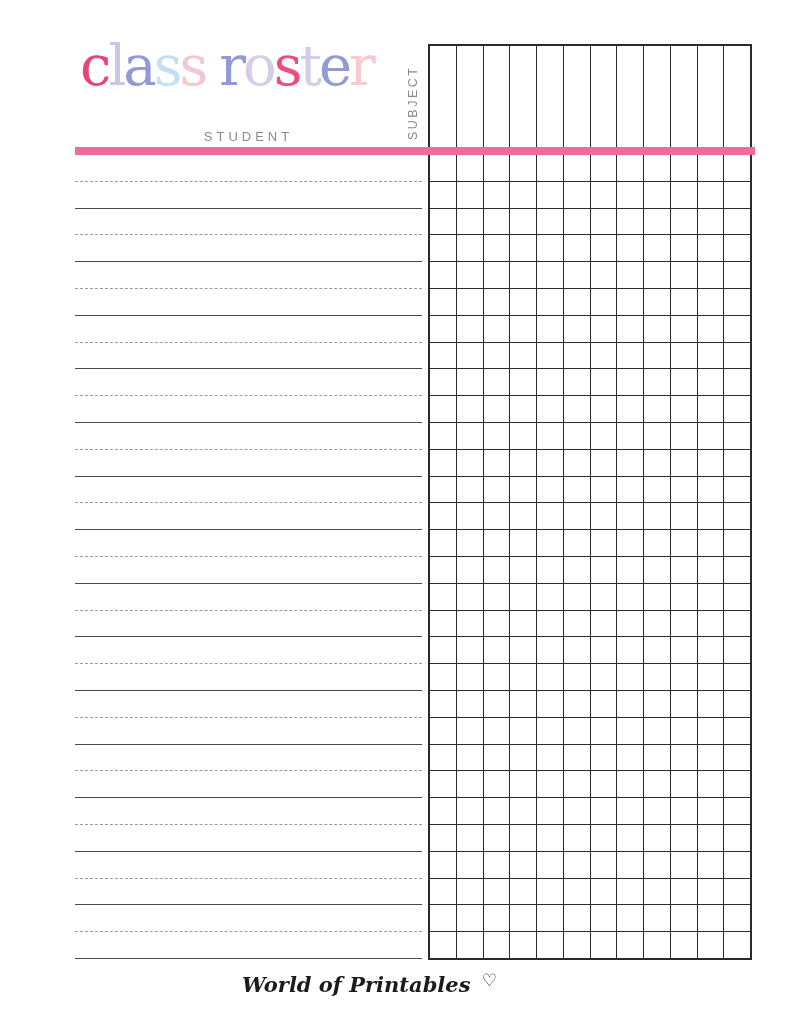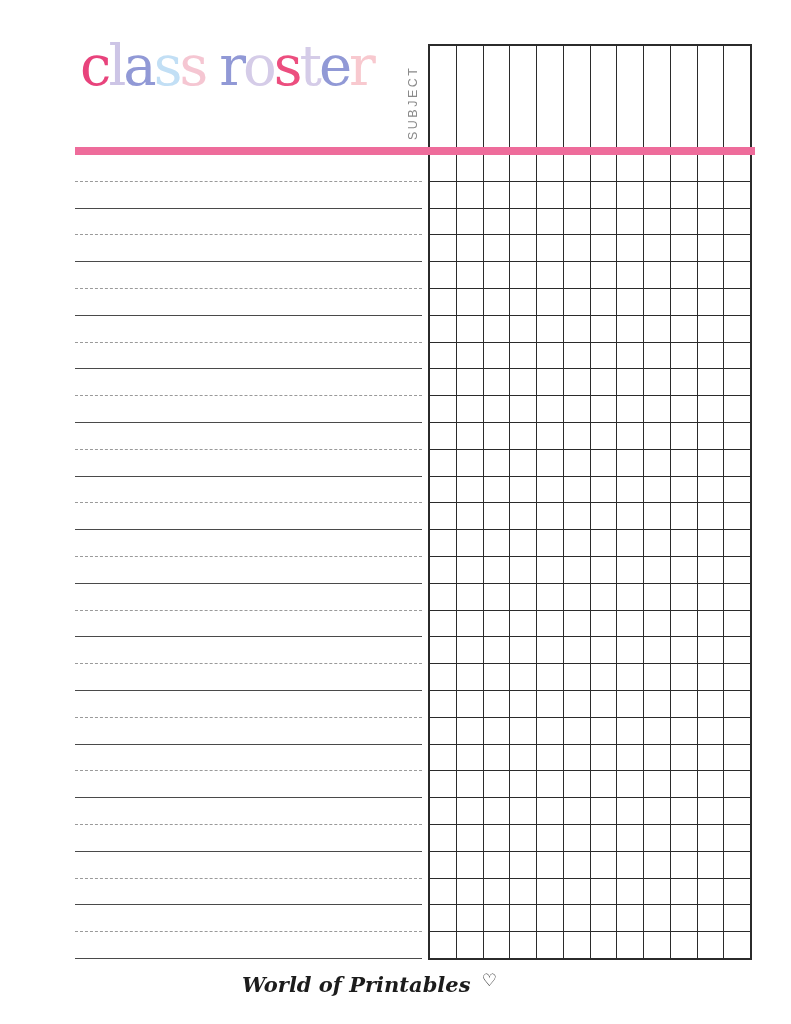--- a/index.html
+++ b/index.html
@@ -86,20 +86,21 @@
     vertical-align:6px;margin-left:4px;
   }
 </style>
 </head>
 <body>
 
 <div class="page">
 
   <div class="title"><span style="color: rgb(232, 67, 124);">c</span><span style="color: rgb(205, 197, 230);">l</span><span style="color: rgb(145, 153, 214);">a</span><span style="color: rgb(194, 223, 245);">s</span><span style="color: rgb(245, 198, 210);">s</span><span class="title-space"></span><span style="color: rgb(145, 153, 214);">r</span><span style="color: rgb(213, 204, 232);">o</span><span style="color: rgb(236, 78, 127);">s</span><span style="color: rgb(213, 204, 232);">t</span><span style="color: rgb(145, 153, 214);">e</span><span style="color: rgb(248, 201, 207);">r</span></div>
 
+  <div class="student-label">STUDENT</div>
 
   <div class="subject-label">SUBJECT</div>
 
   <div class="accent-bar"></div>
 
   <div class="lines">
     <div class="line-row"></div>
   <div class="line-row"></div>
       <div class="line-row"></div>
       <div class="line-row"></div>

